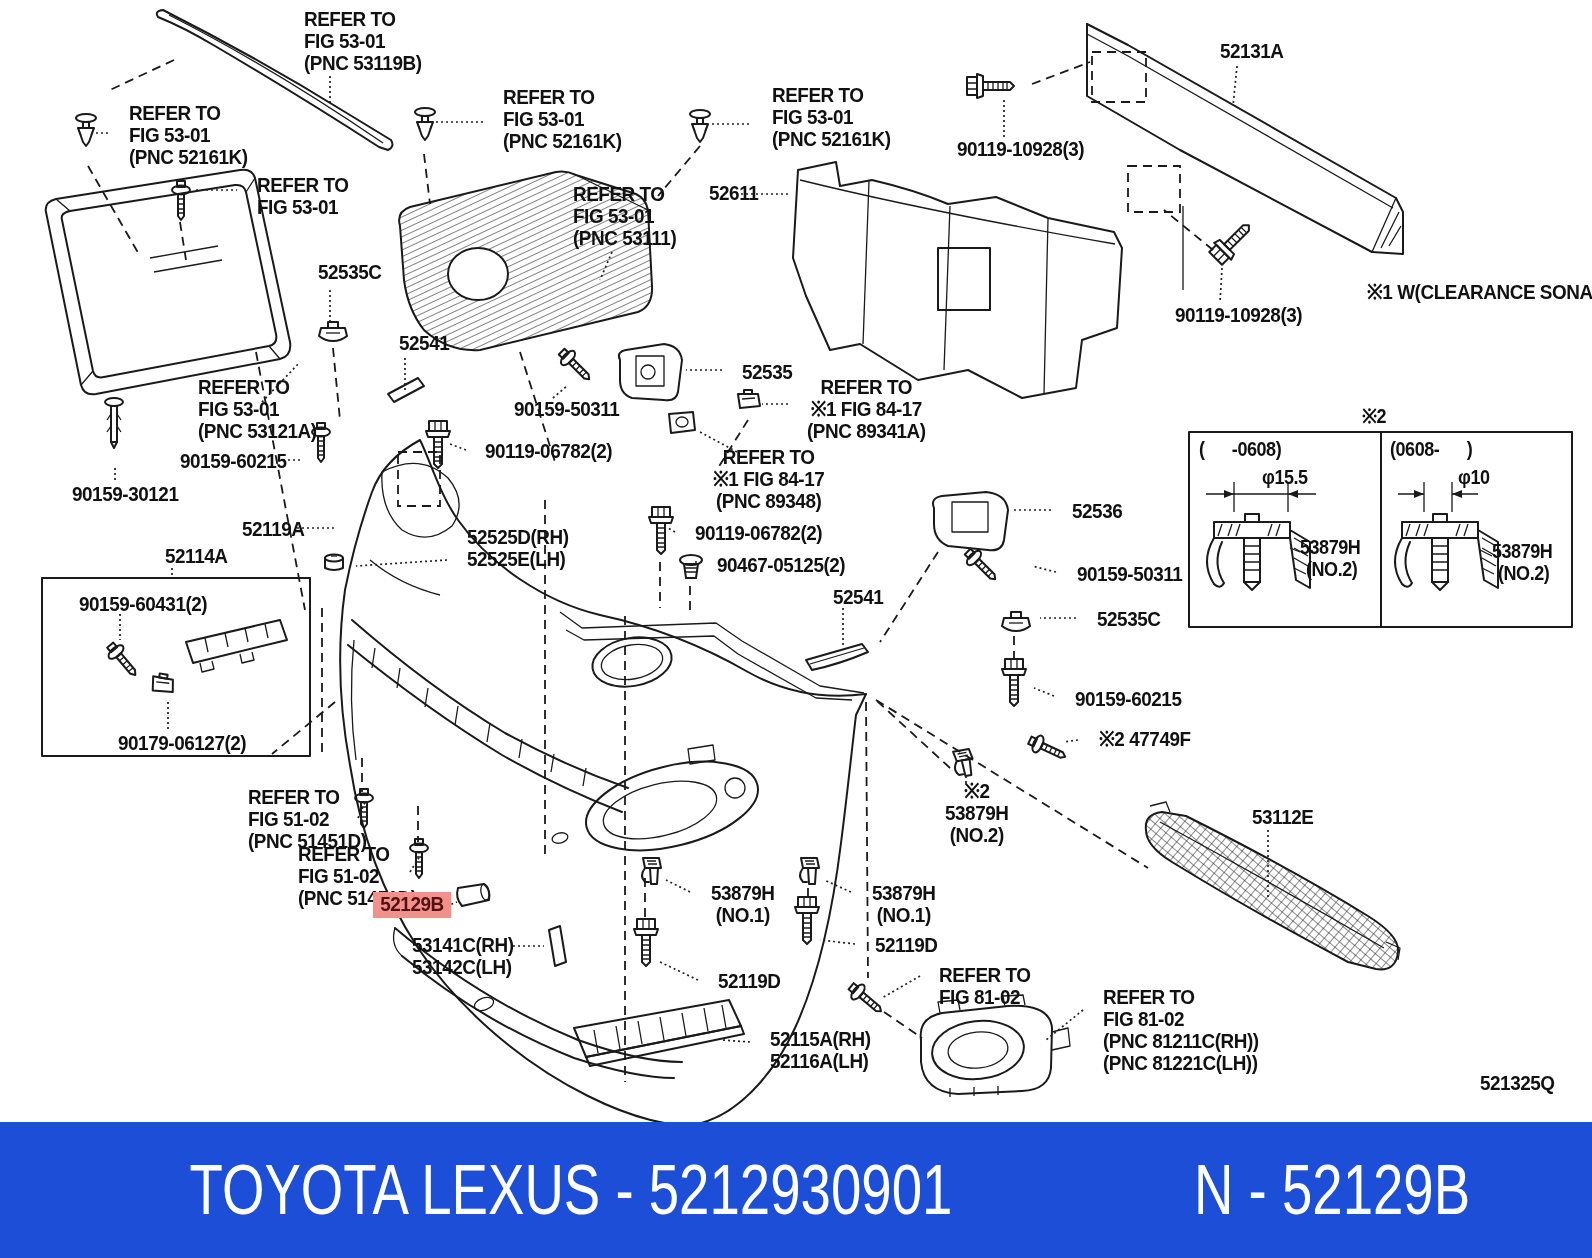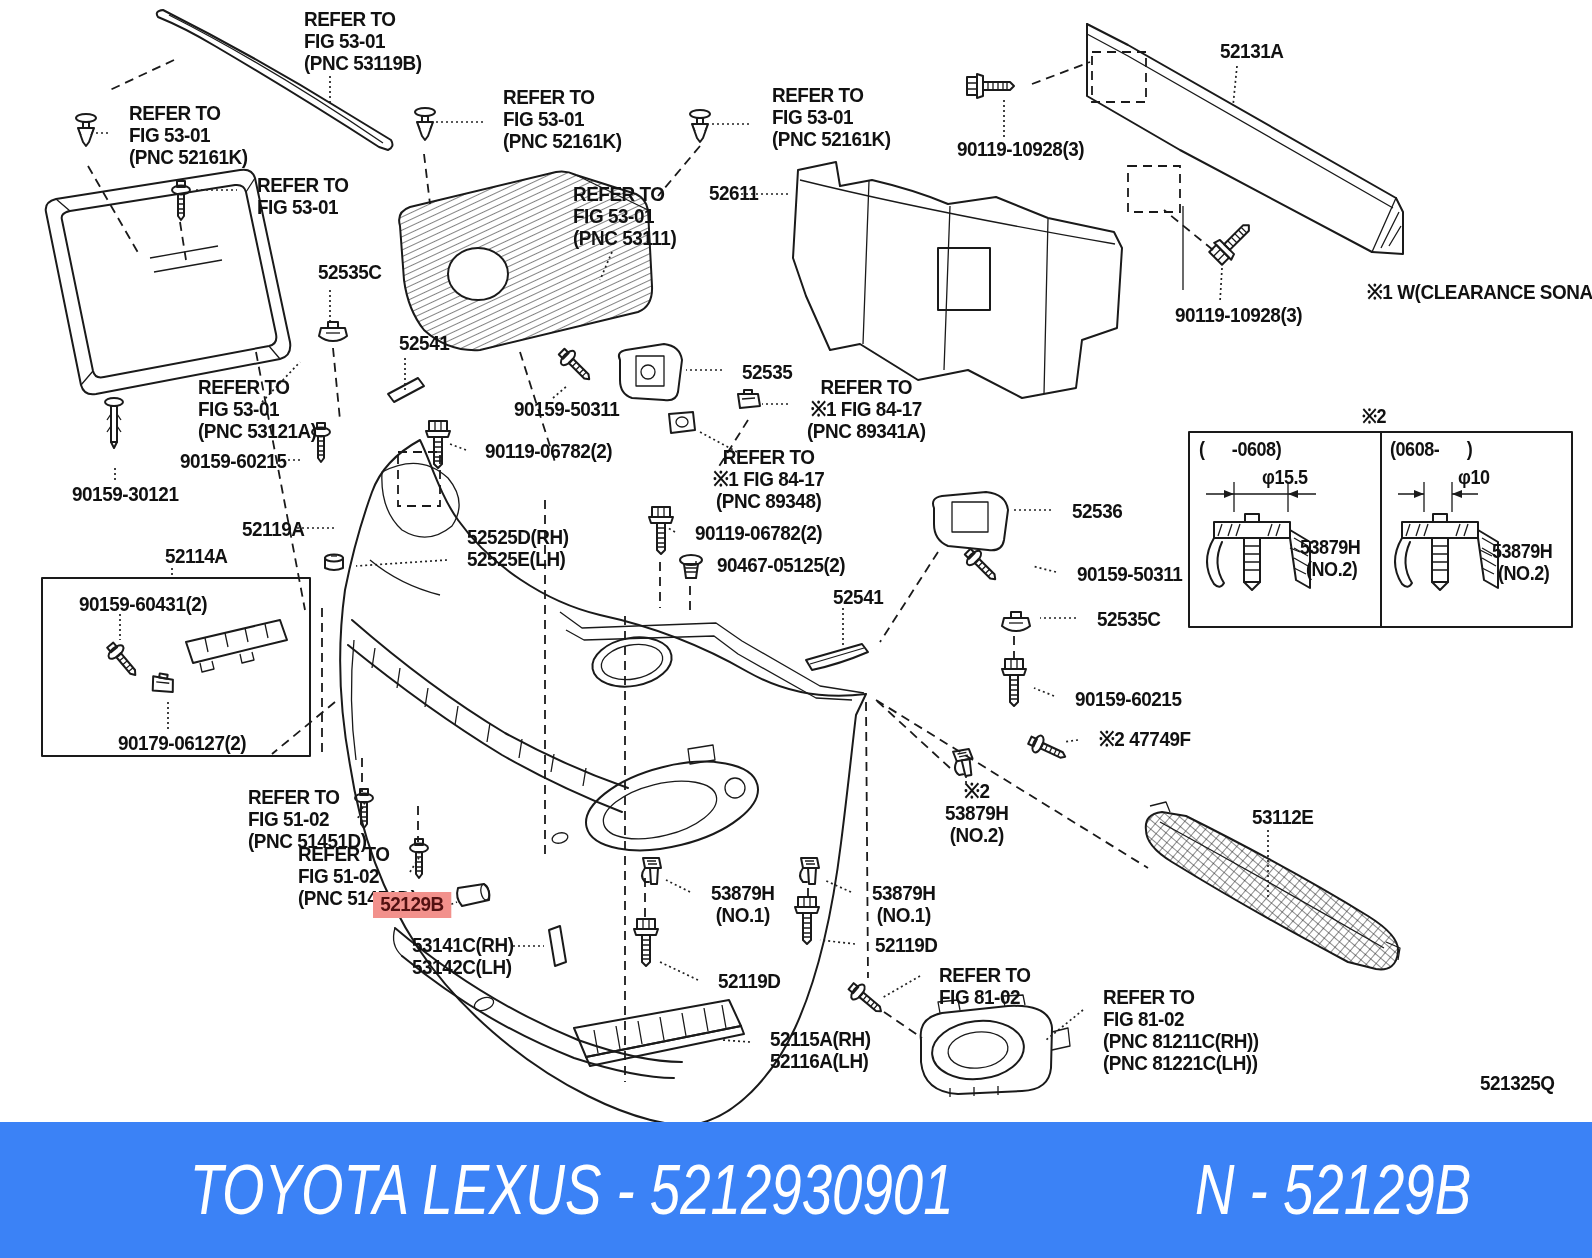--- a/index.html
+++ b/index.html
@@ -518,18 +518,18 @@
 <div class="inset-txt" style="left:1362px;top:402px;">※2</div>
 <div class="inset-txt" style="left:1199px;top:438px;">(      -0608)</div>
 <div class="inset-txt" style="left:1390px;top:438px;">(0608-      )</div>
 <div class="inset-txt" style="left:1262px;top:466px;">φ15.5</div>
 <div class="inset-txt" style="left:1458px;top:466px;">φ10</div>
 <div class="inset-txt" style="left:1300px;top:536px;">53879H</div>
 <div class="inset-txt" style="left:1306px;top:558px;">(NO.2)</div>
 <div class="inset-txt" style="left:1492px;top:540px;">53879H</div>
 <div class="inset-txt" style="left:1498px;top:562px;">(NO.2)</div>
 
-<div id="banner" style="background: #3b82f6; font-style: italic;">
+<div id="banner" style="background: #1d4ed8;">
   <span style="color: rgb(255, 255, 255);">TOYOTA LEXUS - 5212930901</span>
   <span style="color: rgb(255, 255, 255);">N - 52129B</span>
 </div>
 
 </div>
 
 </body></html>

